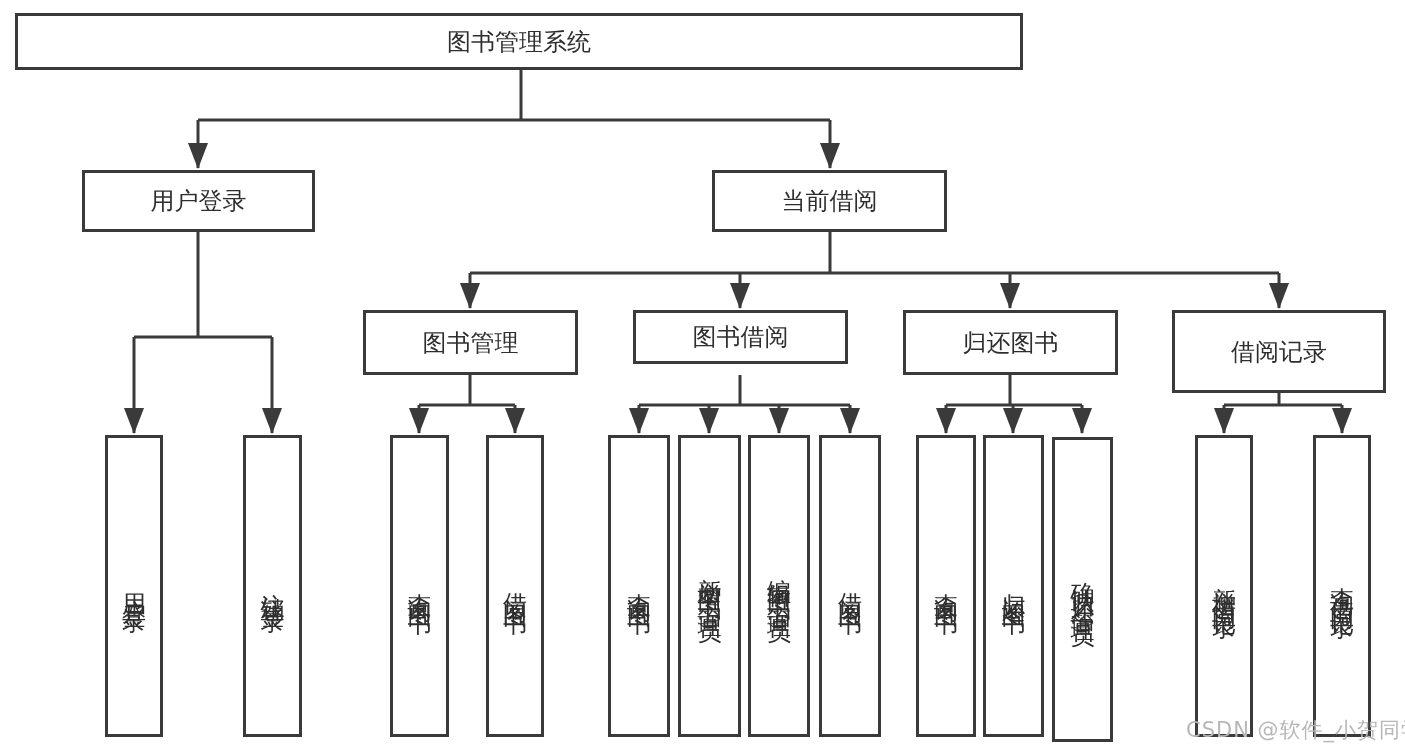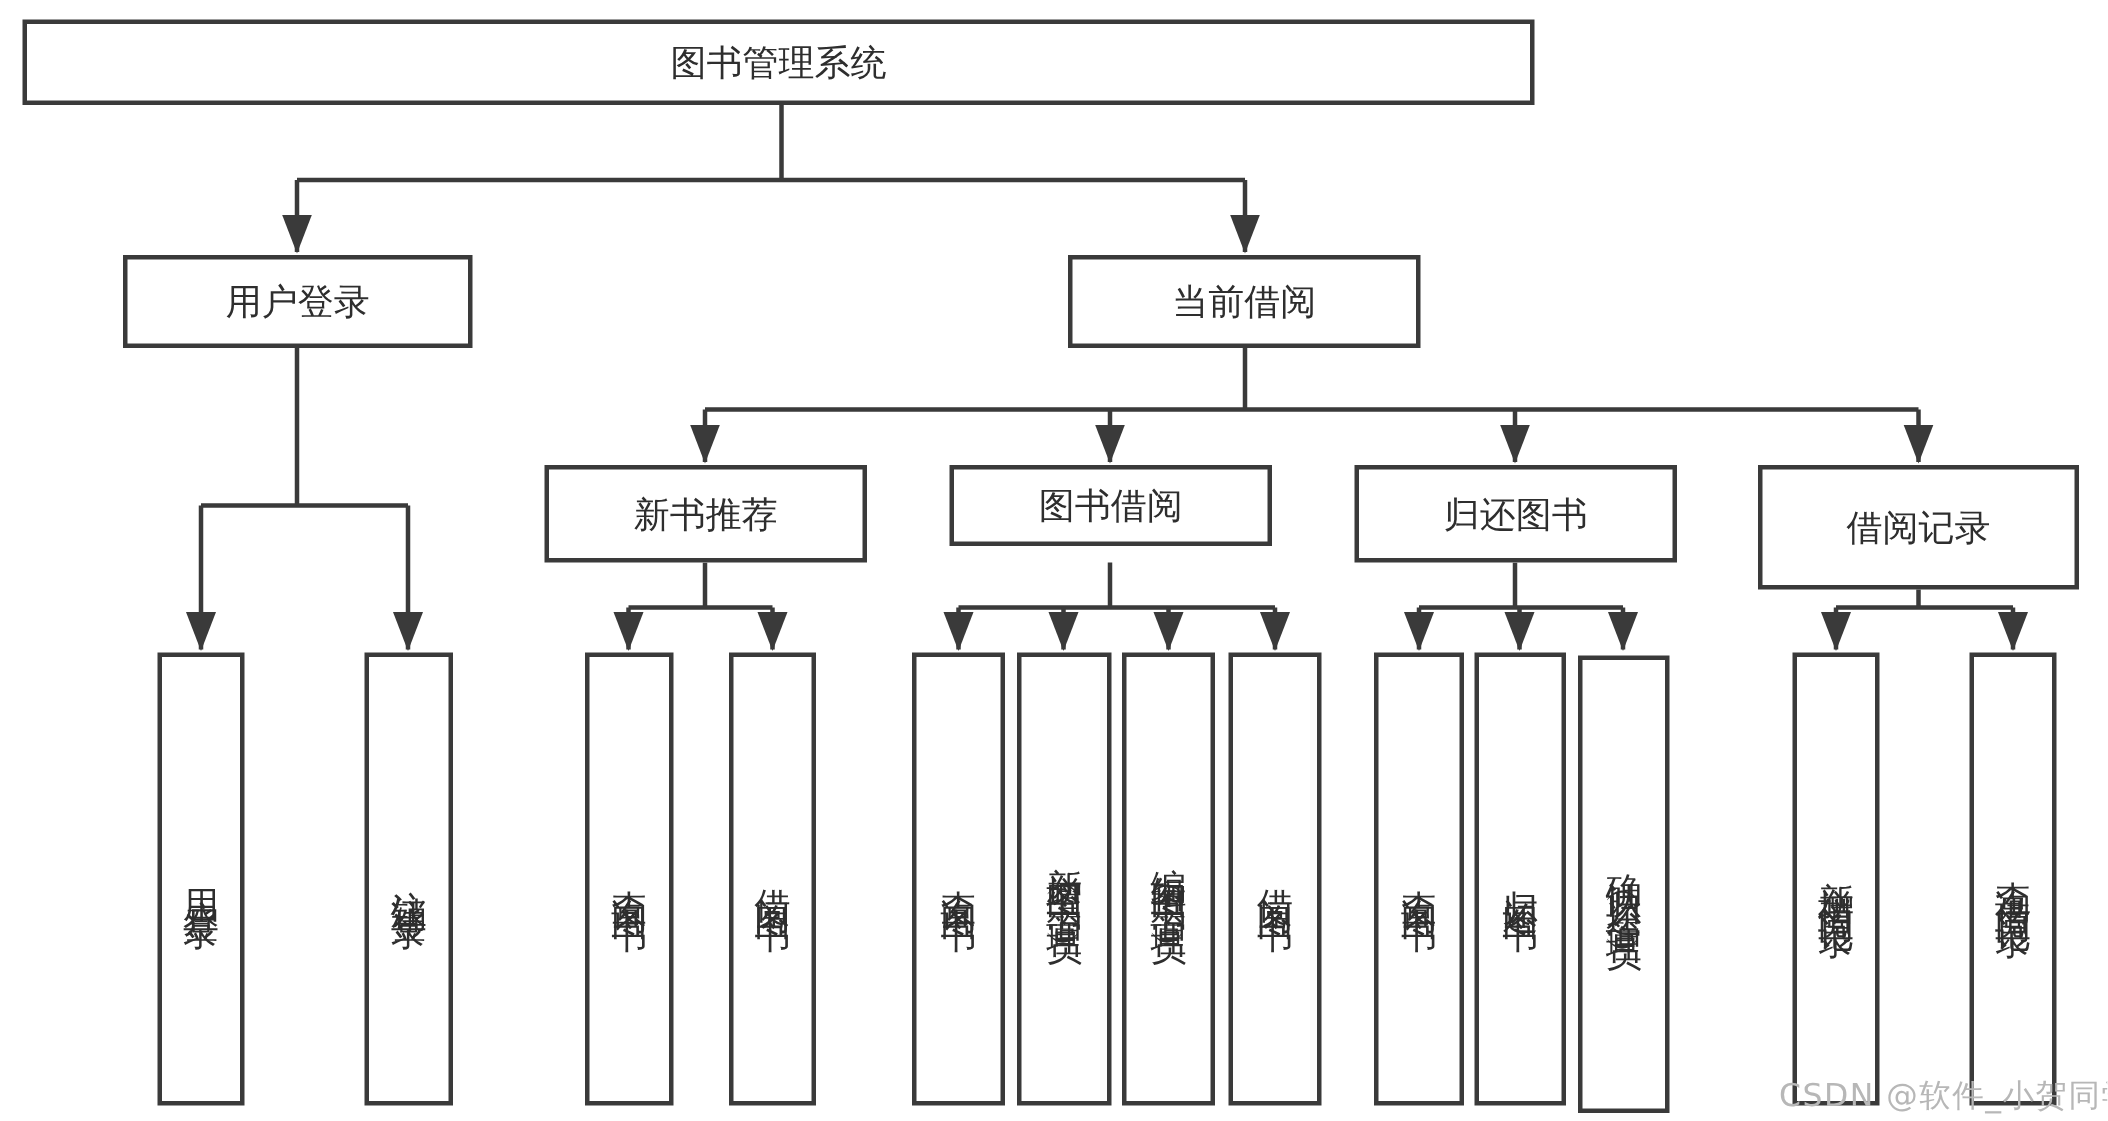--- a/index.html
+++ b/index.html
@@ -100,21 +100,21 @@
   </div>
 
   <div class="node h" style="left:82px;top:170px;width:233px;height:62px">
     <span>用户登录</span>
   </div>
   <div class="node h" style="left:712px;top:170px;width:235px;height:62px">
     <span>当前借阅</span>
   </div>
 
   <div class="node h" style="left:363px;top:310px;width:215px;height:65px">
-    <span>新书推荐</span>
+    <span>图书管理</span>
   </div>
   <div class="node h" style="left:633px;top:310px;width:215px;height:54px">
     <span>图书借阅</span>
   </div>
   <div class="node h" style="left:903px;top:310px;width:215px;height:65px">
     <span>归还图书</span>
   </div>
   <div class="node h" style="left:1172px;top:310px;width:214px;height:83px">
     <span>借阅记录</span>
   </div>

